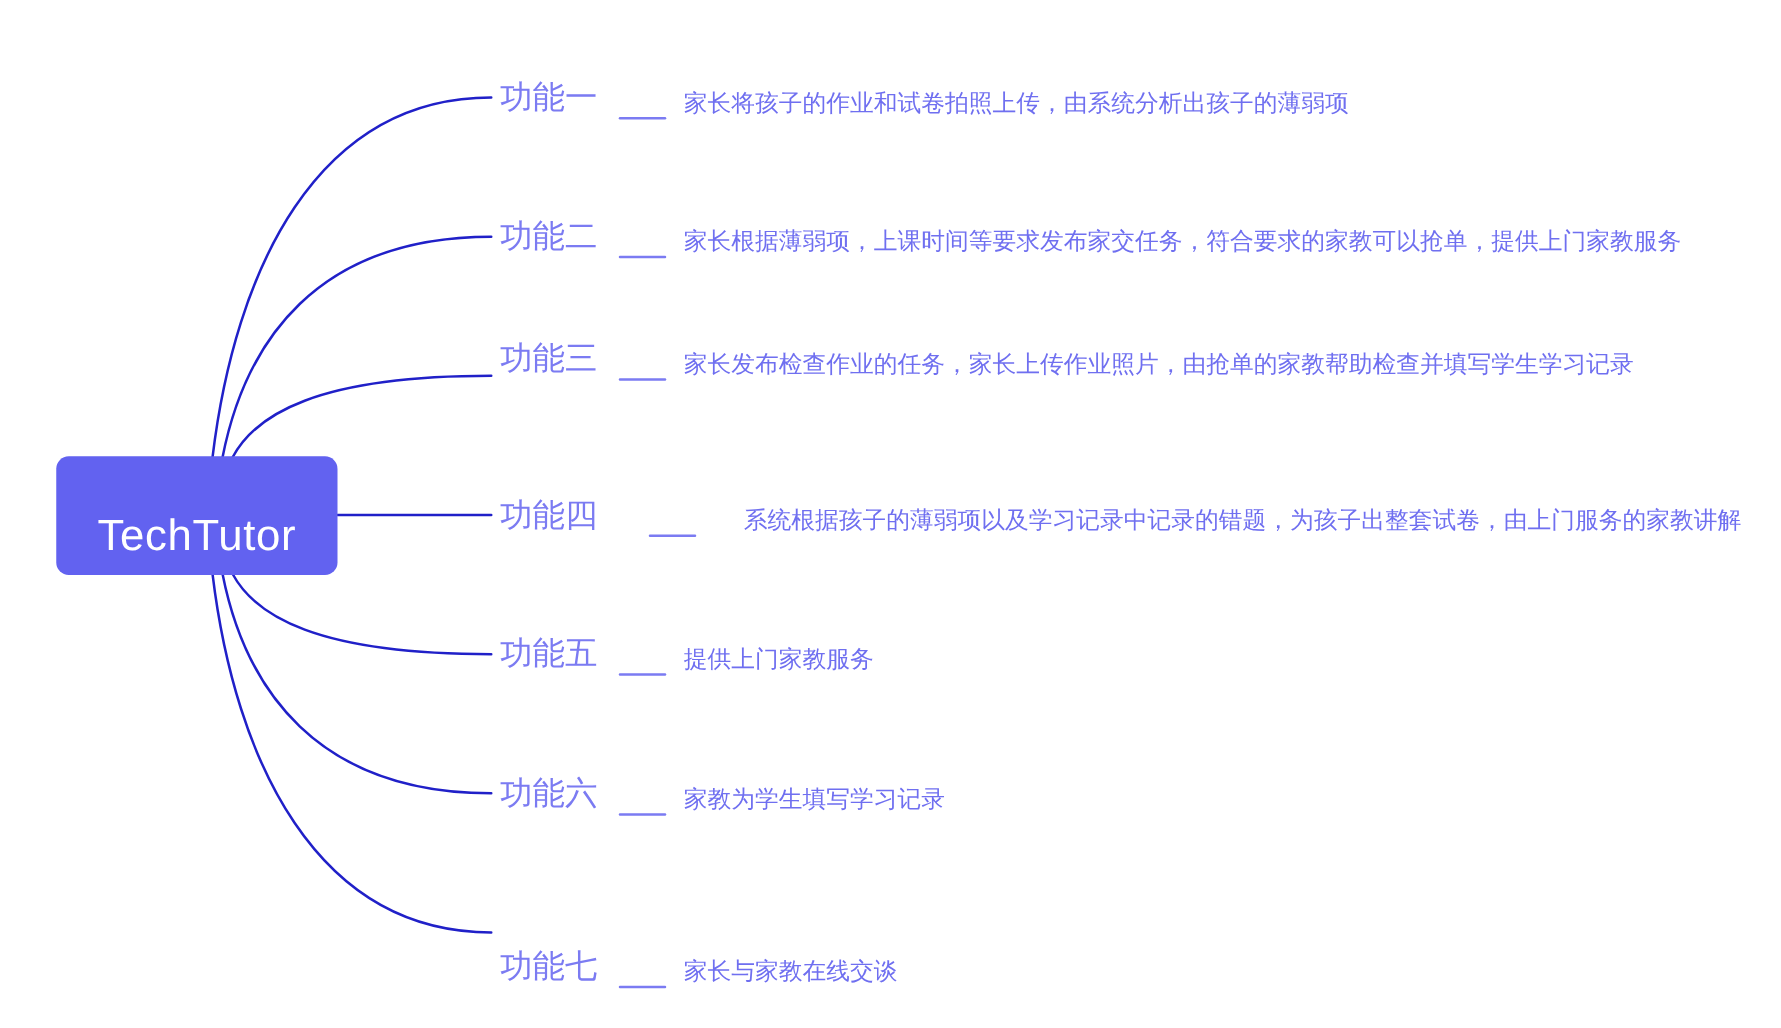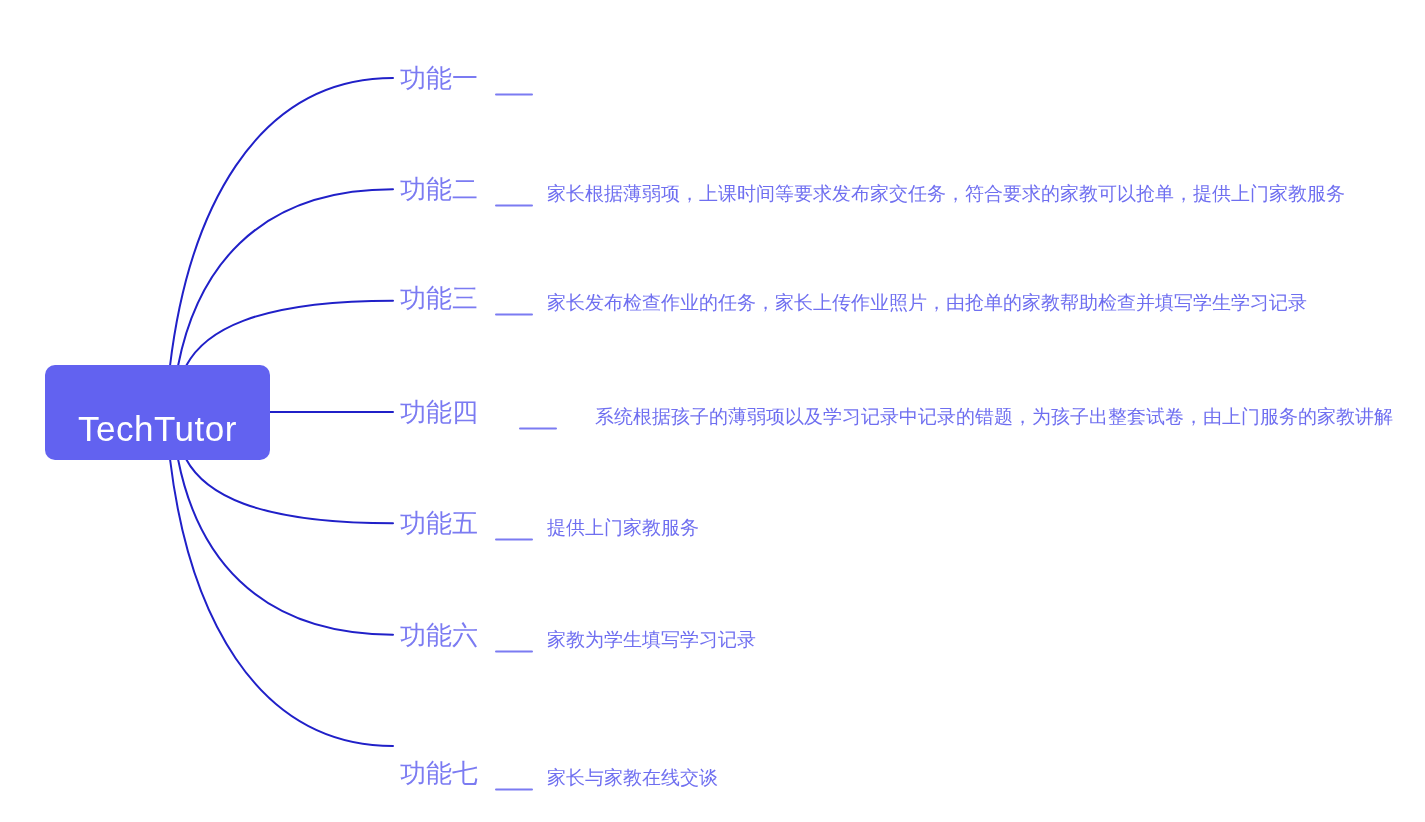--- a/index.html
+++ b/index.html
@@ -88,27 +88,28 @@
       <path d="M 178 459 C 196 550.338 253 634.65 393 634.65"></path>
       <path d="M 170 459 C 188 608.2296 253 745.98 393 745.98"></path>
     </svg>
   <div class="root-node">
     <span>TechTutor</span>
   </div>
   <div id="branches">
       <div class="branch-row" style="top: 78px;">
     <span class="branch-label">功能一</span>
     <span class="branch-dash"></span>
+    <span class="branch-desc">家长将孩子的作业和试卷拍照上传，由系统分析出孩子的薄弱项</span>
   </div>
       <div class="branch-row" style="top: 189.33px;">
     <span class="branch-label">功能二</span>
     <span class="branch-dash"></span>
     <span class="branch-desc">家长根据薄弱项，上课时间等要求发布家交任务，符合要求的家教可以抢单，提供上门家教服务</span>
   </div>
-      <div class="branch-row" style="top: 298px;">
+      <div class="branch-row" style="top: 287px;">
     <span class="branch-label">功能三</span>
     <span class="branch-dash"></span>
     <span class="branch-desc">家长发布检查作业的任务，家长上传作业照片，由抢单的家教帮助检查并填写学生学习记录</span>
   </div>
       <div class="branch-row" style="top: 411.99px; gap: 24px;">
     <span class="branch-label">功能四</span>
     <span class="branch-dash"></span>
     <span class="branch-desc">系统根据孩子的薄弱项以及学习记录中记录的错题，为孩子出整套试卷，由上门服务的家教讲解</span>
   </div>
       <div class="branch-row" style="top: 523.32px;">

